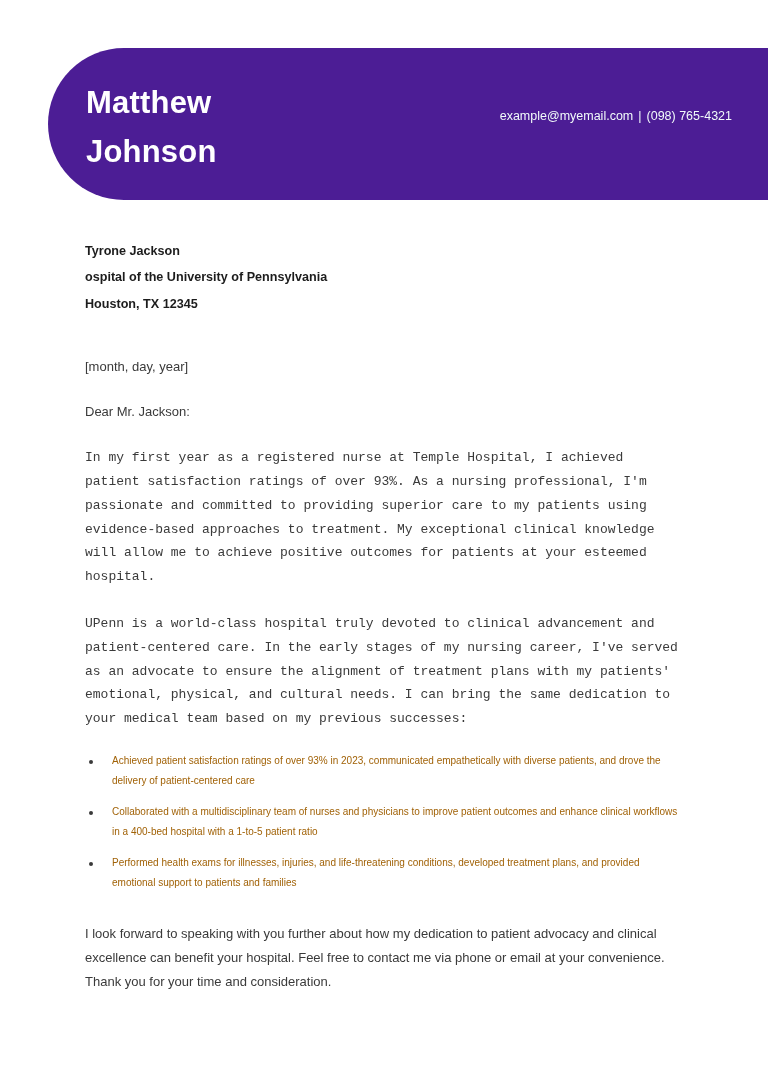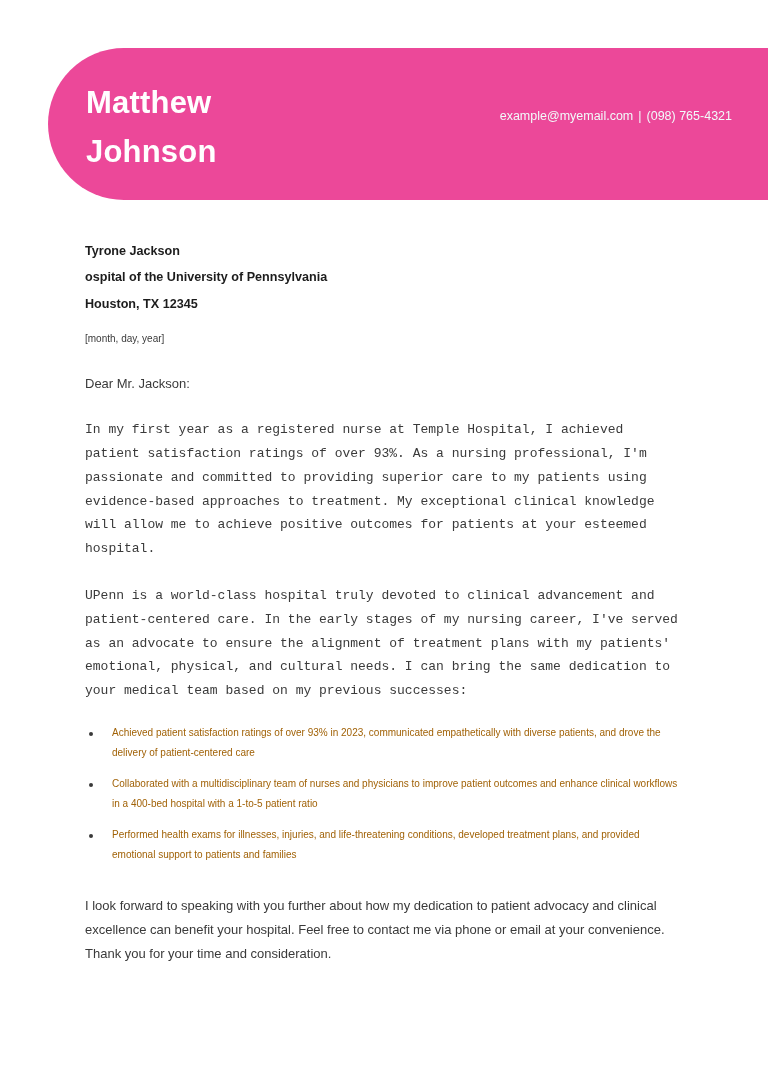--- a/index.html
+++ b/index.html
@@ -16,21 +16,21 @@
     position: relative;
   }
 
   
   .header-banner {
     position: absolute;
     left: 48px;
     top: 48px;
     right: 0;
     height: 152px;
-    background: #ec4899;
+    background: #4c1d95;
     border-top-left-radius: 76px;
     border-bottom-left-radius: 76px;
     border-top-right-radius: 0;
     border-bottom-right-radius: 0;
   }
   .header-inner {
     position: relative;
     width: 100%;
     height: 100%;
   }
@@ -68,33 +68,34 @@
 
   
   .letter {
     position: absolute;
     left: 85px;
     top: 238px;
     width: 600px;
   }
 
   .recipient {
-    margin: 0 0 11px 0;
+    margin: 0 0 0 0;
   }
   .recipient-line {
     display: block;
     font-size: 12.6px;
     font-weight: bold;
     line-height: 26.4px;
     color: #1c1c1c;
     white-space: nowrap;
   }
 
   .date-line {
-    font-size: 10px;
+    margin-top: 39px;
+    font-size: 13px;
     line-height: 22px;
     color: #3a3a3a;
   }
 
   .salutation {
     margin-top: 23px;
     font-size: 13px;
     line-height: 22px;
     color: #3a3a3a;
   }

